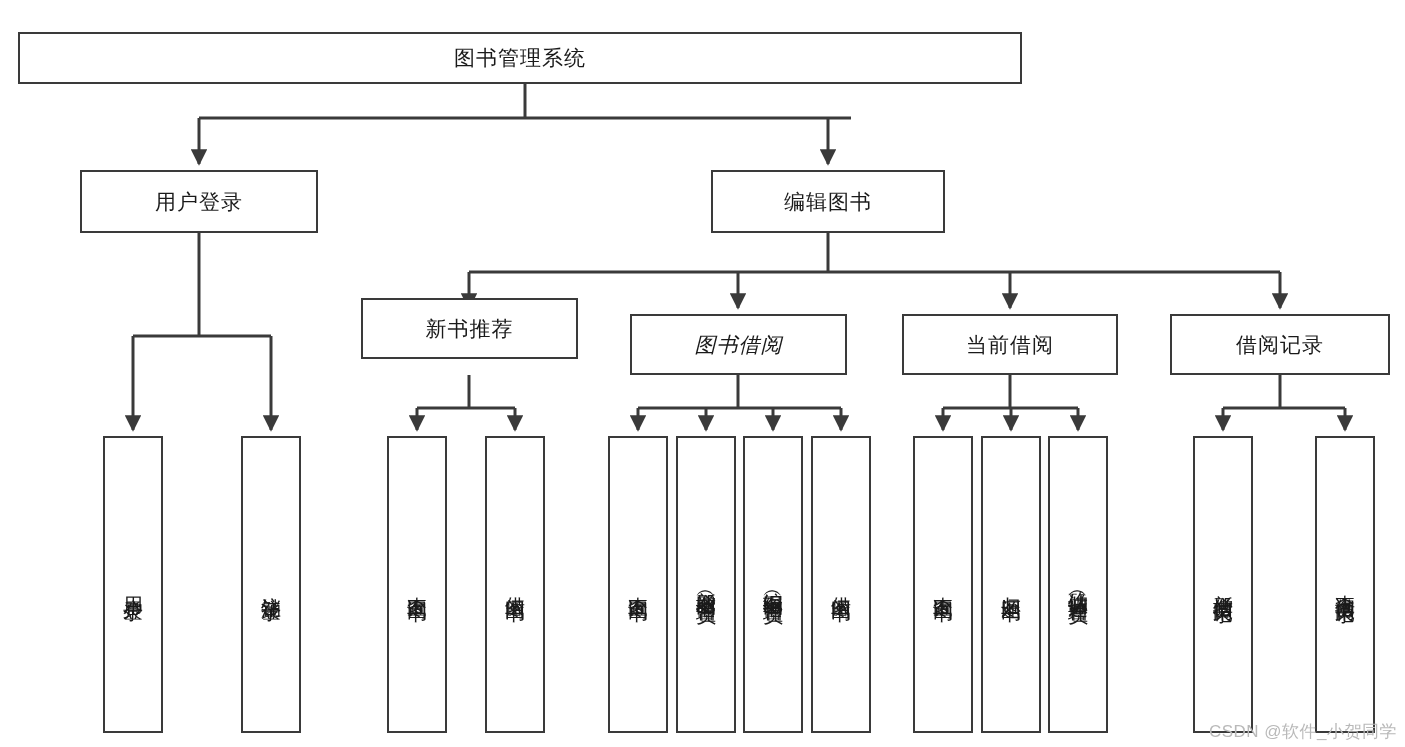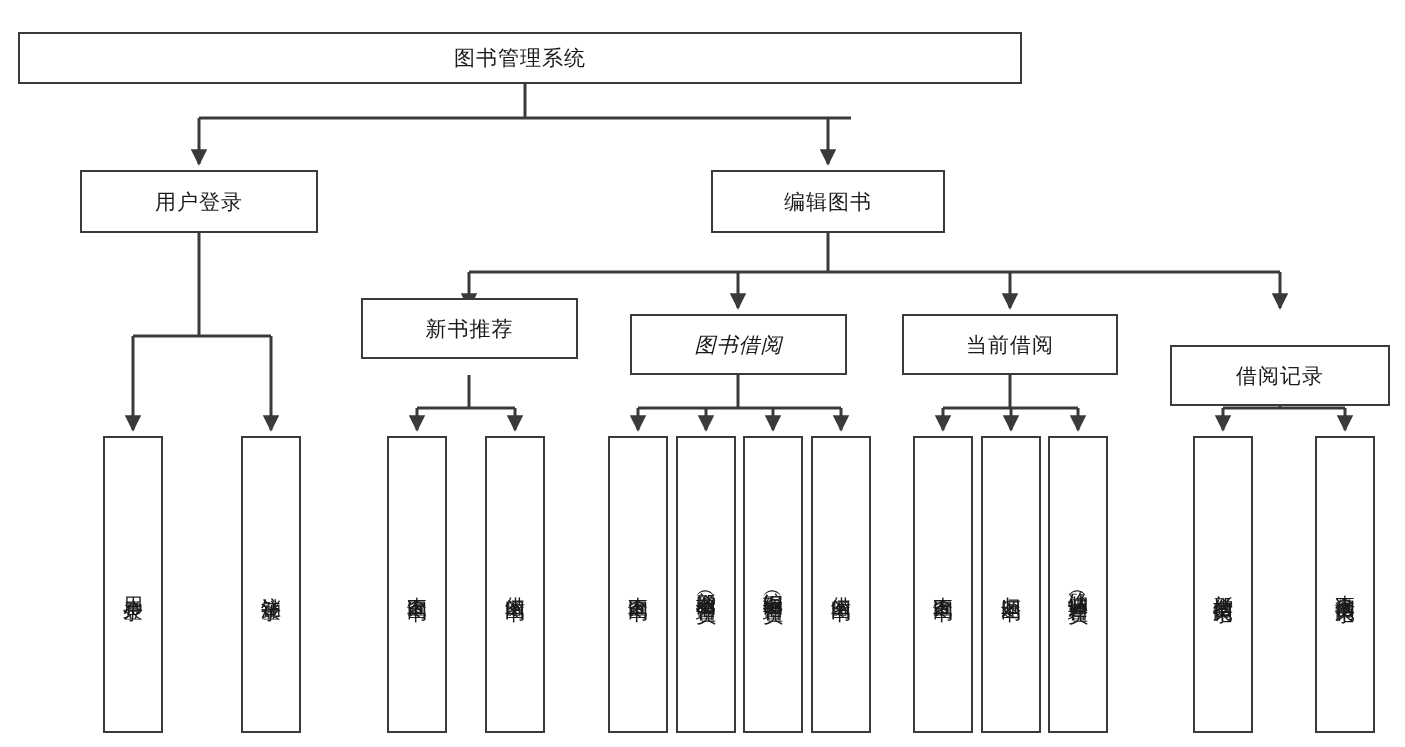--- a/index.html
+++ b/index.html
@@ -133,21 +133,21 @@
 
   <div class="node horiz" style="left:361px; top:298px; width:217px; height:61px;">
     <span>新书推荐</span>
   </div>
   <div class="node horiz" style="left:630px; top:314px; width:217px; height:61px;font-style:italic;">
     <span>图书借阅</span>
   </div>
   <div class="node horiz" style="left:902px; top:314px; width:216px; height:61px;">
     <span>当前借阅</span>
   </div>
-  <div class="node horiz" style="left:1170px; top:314px; width:220px; height:61px;margin-top:31px;">
+  <div class="node horiz" style="left:1170px; top:314px; width:220px; height:61px;">
     <span>借阅记录</span>
   </div>
 
   <div class="node vert" style="left:103px; top:436px; width:60px; height:297px;">
     <span class="vtext">用户登录</span>
   </div>
   <div class="node vert" style="left:241px; top:436px; width:60px; height:297px;">
     <span class="vtext">注销登录</span>
   </div>
   <div class="node vert" style="left:387px; top:436px; width:60px; height:297px;">
@@ -177,14 +177,15 @@
   <div class="node vert" style="left:1048px; top:436px; width:60px; height:297px;">
     <span class="vtext">确认归还（管理员）</span>
   </div>
   <div class="node vert" style="left:1193px; top:436px; width:60px; height:297px;">
     <span class="vtext">新增借阅记录</span>
   </div>
   <div class="node vert" style="left:1315px; top:436px; width:60px; height:297px;">
     <span class="vtext">查询借阅记录</span>
   </div>
 
+  <div id="watermark">CSDN @软件_小贺同学</div>
 
 </div>
 
 </body></html>

